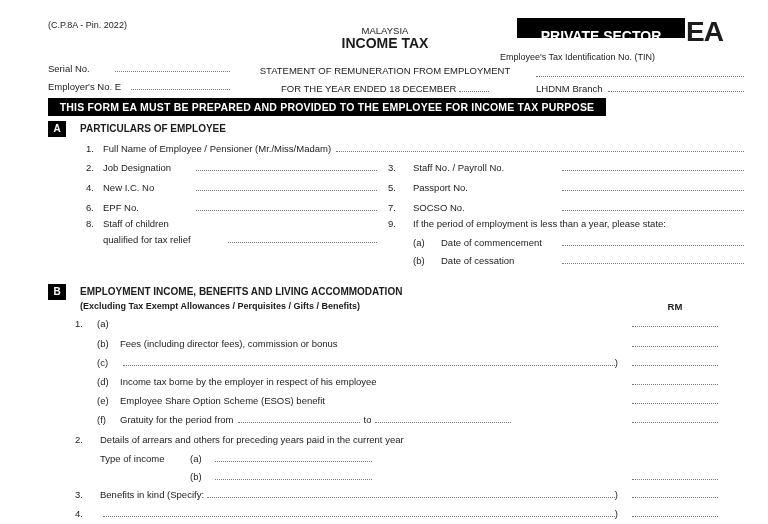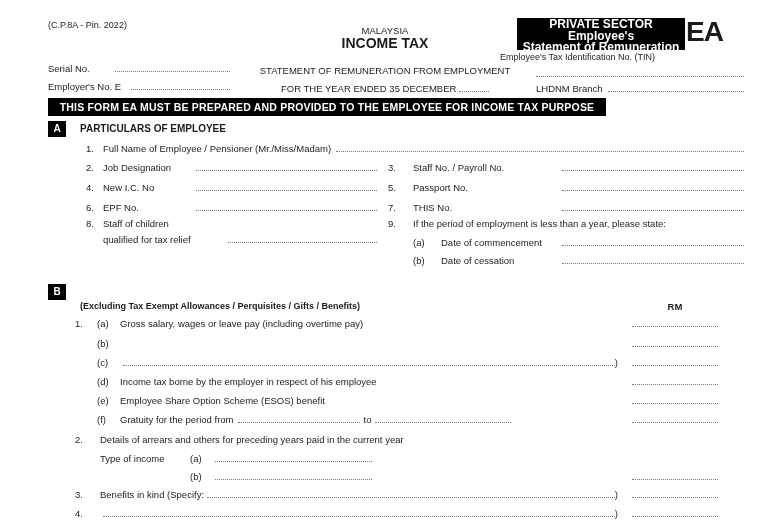--- a/index.html
+++ b/index.html
@@ -26,41 +26,41 @@
 </head>
 <body>
 
 <div class="page">
 
   <span class="abs" style="left:48px;top:20px;font-size:9px">(C.P.8A - Pin. 2022)</span>
 
   <div class="abs center" style="left:130px;top:25px;width:510px">MALAYSIA</div>
   <div class="abs center b" style="left:130px;top:35px;width:510px;font-size:14px">INCOME TAX</div>
 
-  <div class="abs blackbox center" style="left:517px;top:18px;width:168px;height:32px;font-size:12px;font-weight:bold;line-height:11.5px;padding-top:1px;box-sizing:border-box">
+  <div class="abs blackbox center" style="left:517px;top:18px;width:168px;height:20px;font-size:14px;font-weight:bold;line-height:11.5px;padding-top:13px;box-sizing:border-box">
     <div>PRIVATE SECTOR Employee's</div>
     <div>Statement of Remuneration</div>
   </div>
   <span class="abs b" style="left:686px;top:16px;font-size:28px;letter-spacing:-1px">EA</span>
 
   <div class="abs right" style="left:500px;top:52px;width:244px;font-size:9px">Employee's Tax Identification No. (TIN)</div>
   <div class="abs" style="left:536px;top:68px;width:208px;height:8px;border-bottom:1.4px dotted #7a7a7a"></div>
 
   <div class="row" style="left:48px;top:63px;width:182px">
     <span class="lbl" style="flex:0 0 67px">Serial No.</span>
     <span class="dots"></span>
   </div>
   <div class="abs center" style="left:130px;top:65px;width:510px">STATEMENT OF REMUNERATION FROM EMPLOYMENT</div>
 
   <div class="row" style="left:48px;top:81px;width:182px">
     <span class="lbl" style="flex:0 0 83px">Employer's No. E</span>
     <span class="dots"></span>
   </div>
   <div class="abs center" style="left:130px;top:83px;width:510px">
-    <span>FOR THE YEAR ENDED 35 DECEMBER</span>
+    <span>FOR THE YEAR ENDED 18 DECEMBER</span>
     <span class="idots" style="width:30px"></span>
   </div>
   <div class="row" style="left:536px;top:83px;width:208px">
     <span class="lbl" style="flex:0 0 72px">LHDNM Branch</span>
     <span class="dots"></span>
   </div>
 
   <div class="banner" style="left:48px;top:98px;width:558px;height:18px;line-height:18px">THIS FORM EA MUST BE PREPARED AND PROVIDED TO THE EMPLOYEE FOR INCOME TAX PURPOSE</div>
 
   <div class="secletter" style="left:48px;top:121px">A</div>
@@ -94,21 +94,21 @@
     <span class="dots"></span>
   </div>
 
   <div class="row" style="left:86px;top:202px;width:291px">
     <span class="num" style="width:17px">6.</span>
     <span class="lbl" style="flex:0 0 93px">EPF No.</span>
     <span class="dots"></span>
   </div>
   <div class="row" style="left:388px;top:202px;width:356px">
     <span class="num" style="width:25px">7.</span>
-    <span class="lbl" style="flex:0 0 149px">THIS No.</span>
+    <span class="lbl" style="flex:0 0 149px">SOCSO No.</span>
     <span class="dots"></span>
   </div>
 
   <div class="row" style="left:86px;top:218px;width:291px">
     <span class="num" style="width:17px">8.</span>
     <span class="lbl">Staff of children</span>
   </div>
   <div class="row" style="left:103px;top:234px;width:274px">
     <span class="lbl" style="flex:0 0 125px">qualified for tax relief</span>
     <span class="dots"></span>
@@ -123,33 +123,34 @@
     <span class="lbl" style="flex:0 0 121px">Date of commencement</span>
     <span class="dots"></span>
   </div>
   <div class="row" style="left:413px;top:255px;width:331px">
     <span class="num" style="width:28px">(b)</span>
     <span class="lbl" style="flex:0 0 121px">Date of cessation</span>
     <span class="dots"></span>
   </div>
 
   <div class="secletter" style="left:48px;top:284px">B</div>
+  <span class="abs b" style="left:80px;top:286px;font-size:10px">EMPLOYMENT INCOME, BENEFITS AND LIVING ACCOMMODATION</span>
   <span class="abs b" style="left:80px;top:301px;font-size:9px">(Excluding Tax Exempt Allowances / Perquisites / Gifts / Benefits)</span>
   <div class="abs center b" style="left:632px;top:301px;width:86px">RM</div>
 
   <div class="row" style="left:75px;top:318px;width:643px">
     <span class="num" style="width:22px">1.</span>
     <span class="num" style="width:23px">(a)</span>
-    <span class="lbl">Gross salary, wages or leave pay (including overtime pay)</span>
     <span class="rm"></span>
   </div>
 
   <div class="row" style="left:75px;top:338px;width:643px">
     <span class="num" style="width:22px"></span>
     <span class="num" style="width:23px">(b)</span>
+    <span class="lbl">Fees (including director fees), commission or bonus</span>
     <span class="rm"></span>
   </div>
 
   <div class="row" style="left:75px;top:357px;width:643px">
     <span class="num" style="width:22px"></span>
     <span class="num" style="width:23px">(c)</span>
     <span class="dots" style="margin-left:3px"></span>
     <span class="lbl">)</span>
     <span class="rm14"></span>
   </div>

